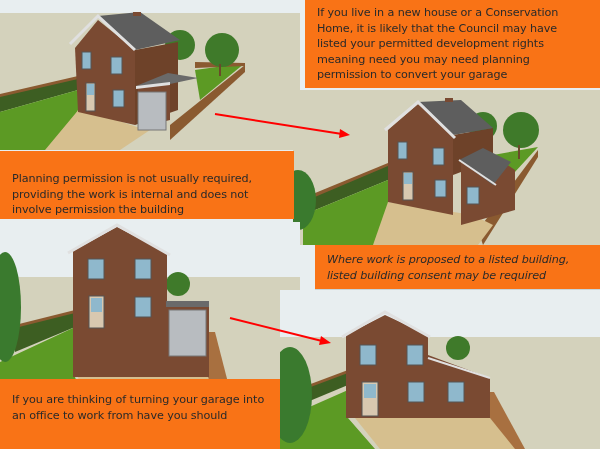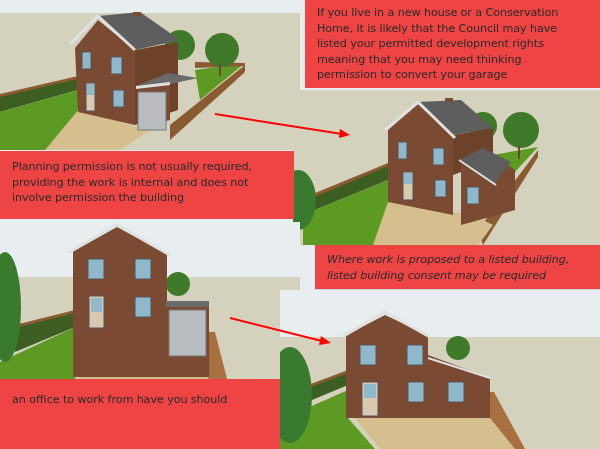--- a/index.html
+++ b/index.html
@@ -1,19 +1,19 @@
 <!DOCTYPE html>
 <html><head>
 <meta charset="utf-8">
 <style>
   html, body { margin:0; padding:0; }
   body { width:600px; height:449px; position:relative; overflow:hidden; background:#e8eef0; font-family:"DejaVu Sans", sans-serif; }
   .panel { position:absolute; overflow:hidden; }
   .panel svg { display:block; }
-  .textbox { position:absolute; background:#ef4444; color:#2a2a2a; font-size:11.2px; line-height:15.5px; box-sizing:border-box; letter-spacing:-0.1px; }
+  .textbox { position:absolute; background:#f97316; color:#2a2a2a; font-size:11.2px; line-height:15.5px; box-sizing:border-box; letter-spacing:-0.1px; }
   .arrow { position:absolute; left:0; top:0; pointer-events:none; }
 </style>
 </head>
 <body>
 
 <div class="panel" style="left:0;top:0;width:300px;height:150px;">
   <svg width="300" height="150" viewBox="0 0 300 150">
     <rect x="0" y="0" width="300" height="13" fill="#e8eef0"></rect>
     <rect x="0" y="13" width="300" height="137" fill="#d4d2bc"></rect>
 
@@ -140,36 +140,37 @@
     <rect x="168" y="92" width="16" height="20" fill="#8fb8cc" stroke="#555" stroke-width="1"></rect>
     <rect x="82" y="92" width="16" height="34" fill="#d8c8b0" stroke="#555" stroke-width="1"></rect>
     <rect x="84" y="94" width="12" height="14" fill="#8fb8cc"></rect>
   </svg>
 </div>
 
 <div class="textbox" style="left:305px;top:0;width:295px;height:88px;padding:5px 0 0 12px;">
   <div>If you live in a new house or a Conservation</div>
   <div>Home, it is likely that the Council may have</div>
   <div>listed your permitted development rights</div>
-  <div>meaning that you may need thinking</div>
+  <div>meaning need you may need planning</div>
   <div>permission to convert your garage</div>
 </div>
 
-<div class="textbox" style="left:0;top:151px;width:294px;height:68px;padding:8px 0 0 12px;">
+<div class="textbox" style="left:0;top:151px;width:294px;height:68px;padding:20px 0 0 12px;">
   <div>Planning permission is not usually required,</div>
   <div>providing the work is internal and does not</div>
   <div>involve permission the building</div>
 </div>
 
 <div class="textbox" style="left:315px;top:245px;width:285px;height:45px;padding:7px 0 0 12px;border-bottom:1px solid #c8d4d8;font-style:italic;">
   <div>Where work is proposed to a listed building,</div>
   <div>listed building consent may be required</div>
 </div>
 
 <div class="textbox" style="left:0;top:379px;width:280px;height:70px;padding:13px 0 0 12px;">
+  <div>If you are thinking of turning your garage into</div>
   <div>an office to work from have you should</div>
 </div>
 
 <svg class="arrow" width="600" height="449" viewBox="0 0 600 449">
   <g>
     <line x1="215" y1="114" x2="342" y2="134" stroke="#ff0000" stroke-width="2"></line>
     <polygon points="350,135 340,129 339,138" fill="#ff0000"></polygon>
   </g>
   <g>
     <line x1="230" y1="318" x2="322" y2="341" stroke="#ff0000" stroke-width="2"></line>

